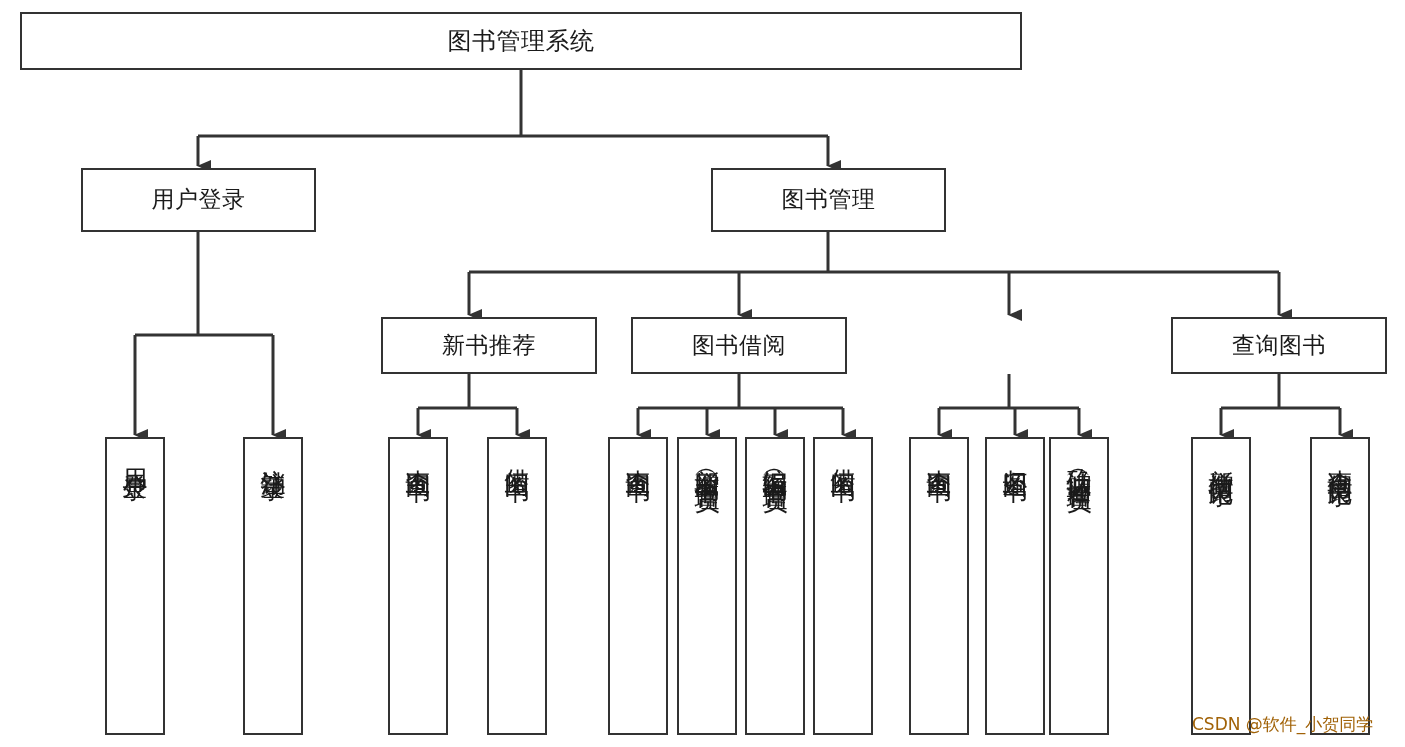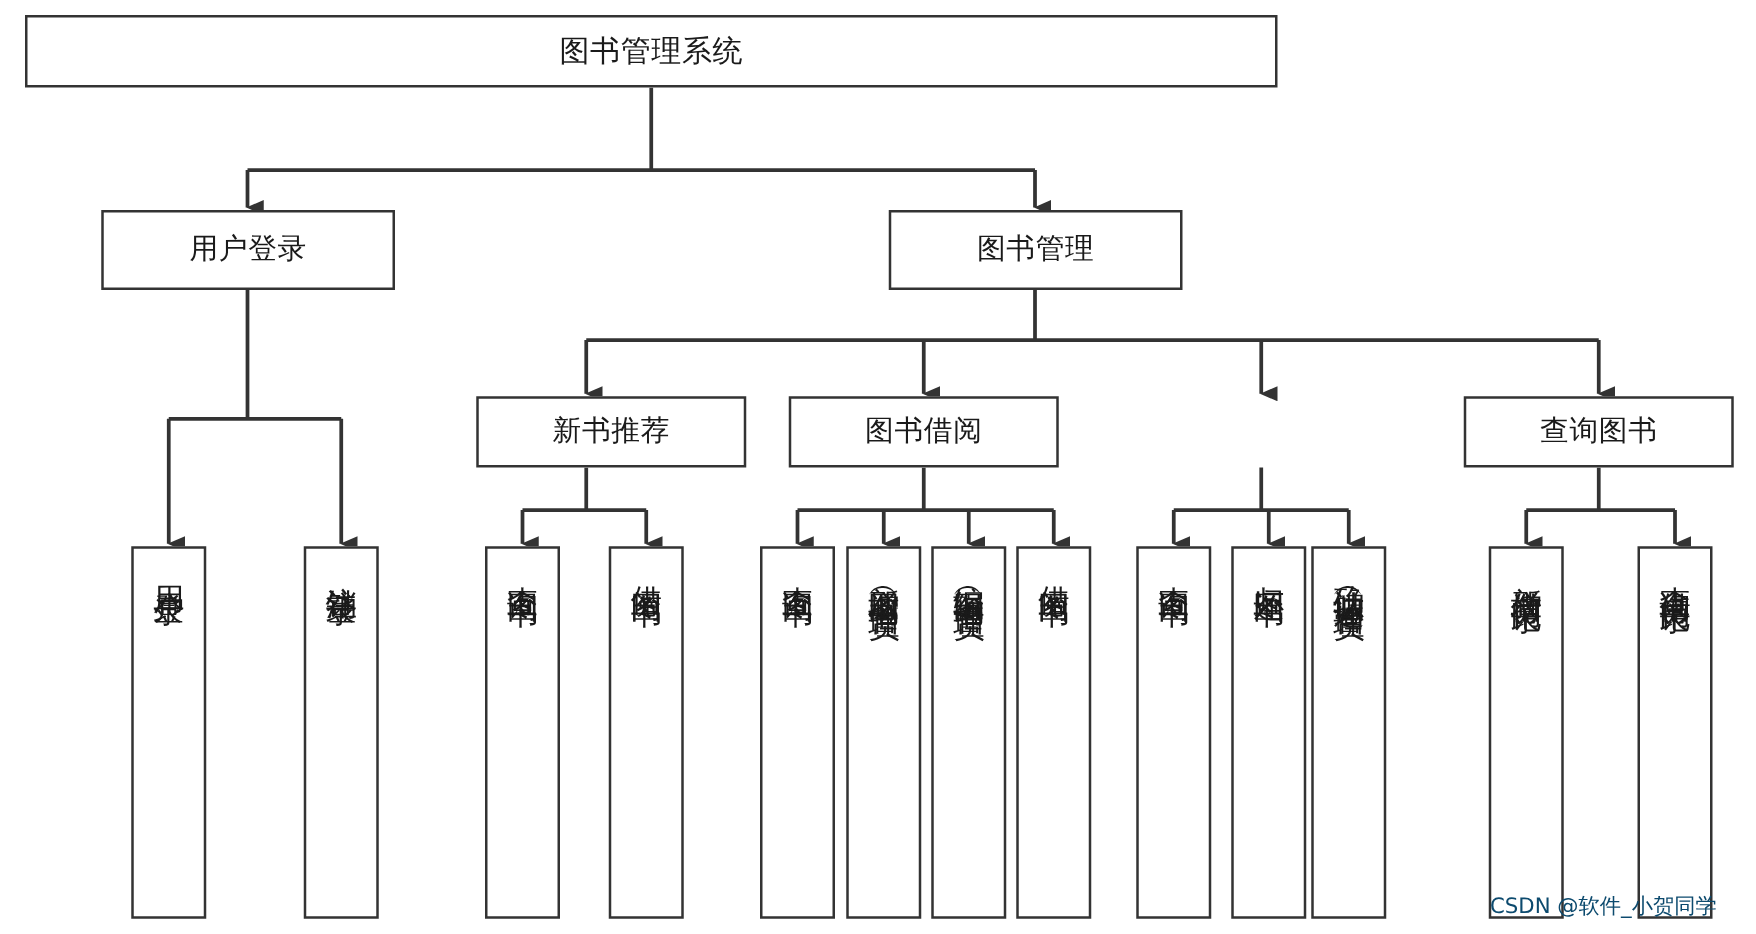--- a/index.html
+++ b/index.html
@@ -60,21 +60,21 @@
     text-orientation: upright;
     font-size: 25px;
     letter-spacing: 3px;
     line-height: 1.0;
   }
   .watermark {
     position: absolute;
     left: 1192px;
     top: 713px;
     font-size: 17px;
-    color: #0c4a6e;
+    color: #a16207;
     white-space: nowrap;
     font-family: "DejaVu Sans", "Liberation Sans", sans-serif;
   }
 </style>
 </head>
 <body>
 
 <div id="canvas">
 
   <svg id="edges" viewBox="0 0 1405 747" xmlns="http://www.w3.org/2000/svg">

